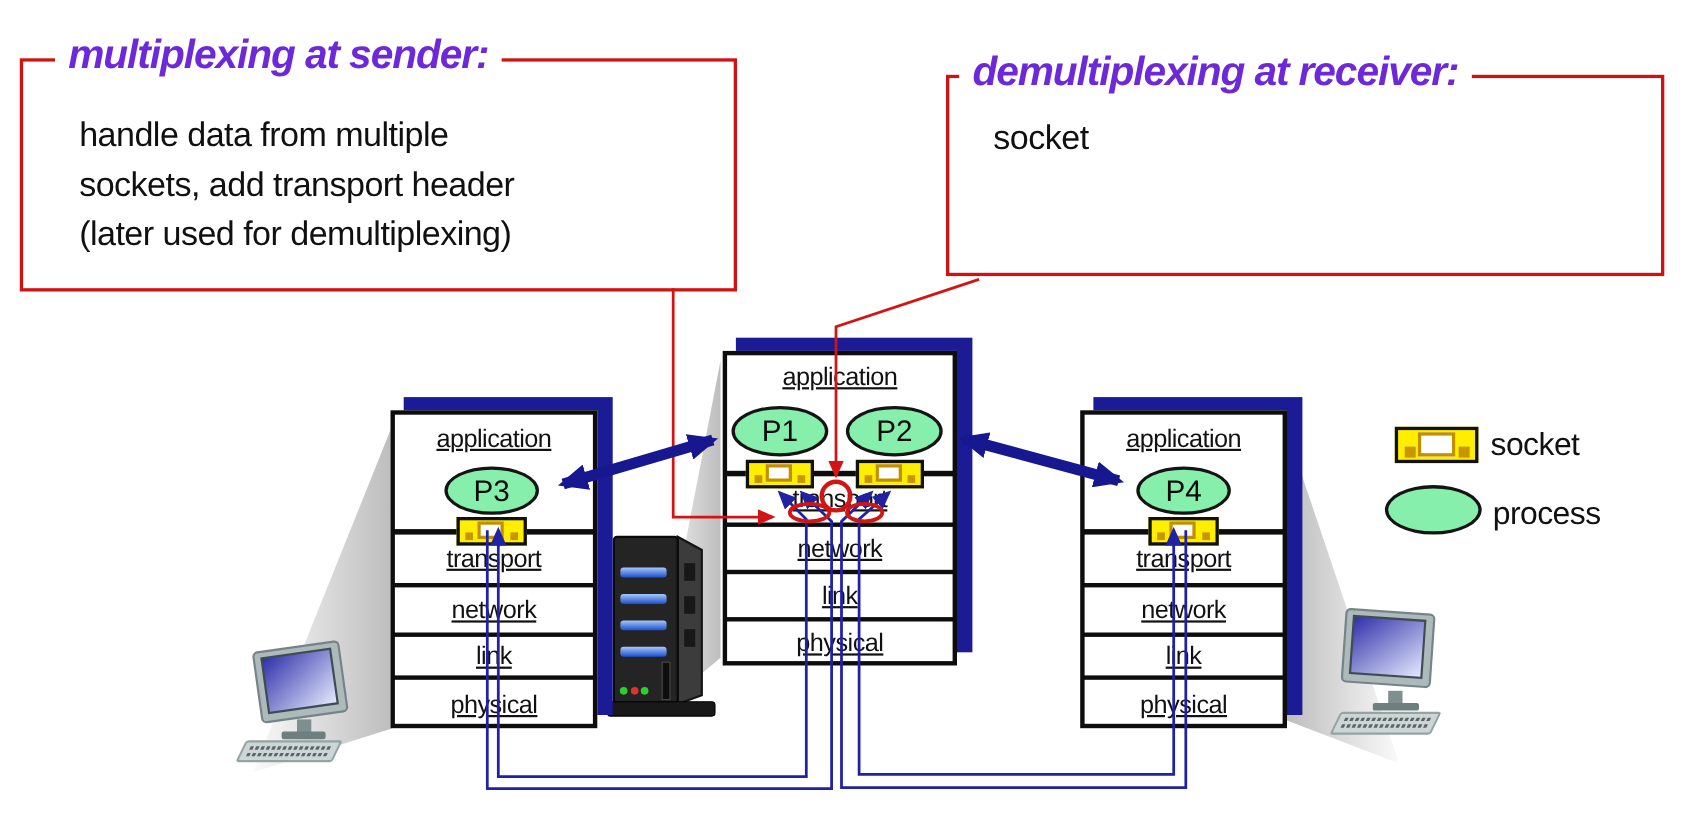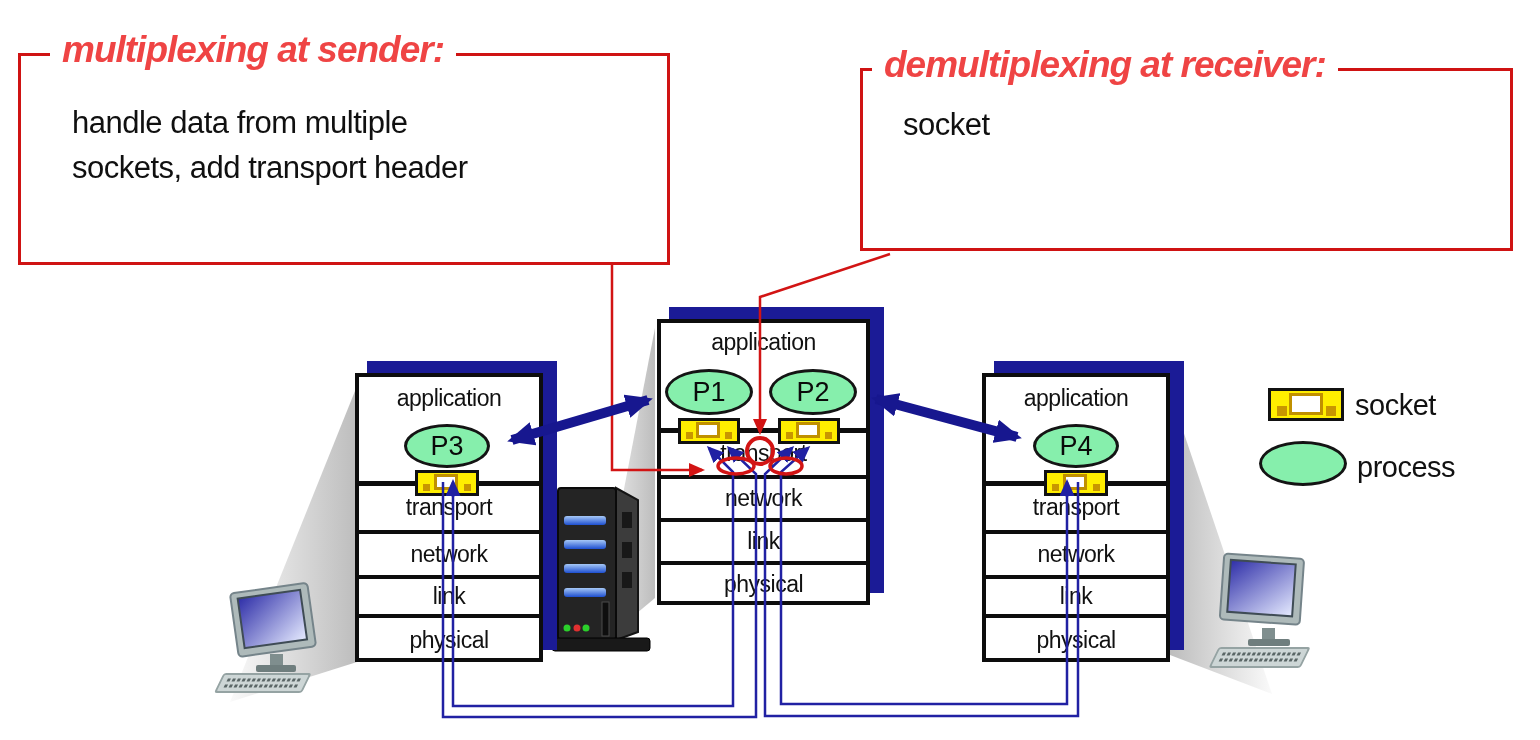--- a/index.html
+++ b/index.html
@@ -3,30 +3,30 @@
 <meta charset="utf-8">
 <style>
   html,body{margin:0;padding:0;background:#fff;}
   #canvas{position:relative;width:1540px;height:740px;background:#fff;overflow:hidden;
           font-family:"Liberation Sans", sans-serif;color:#111;}
   .abs{position:absolute;}
   svg.layer{position:absolute;left:0;top:0;width:1540px;height:740px;pointer-events:none;}
 
   
   .note-box{position:absolute;border:3px solid #cf1313;background:transparent;}
-  .note-title{position:absolute;background:#fff;padding:0 12px;color:#ef4444;
+  .note-title{position:absolute;background:#fff;padding:0 12px;color:#6d28d9;
               font-style:italic;font-weight:bold;font-size:37px;letter-spacing:-1px;white-space:nowrap;}
   .note-body{position:absolute;font-size:31px;line-height:45px;letter-spacing:-0.5px;color:#101010;}
 
   
   .shadow{position:absolute;background:#1b1b96;}
   .stackbox{position:absolute;background:#fff;border:4px solid #0d0d0d;box-sizing:border-box;}
   .divider{position:absolute;background:#0d0d0d;}
   .rowlabel{position:absolute;display:flex;align-items:center;justify-content:center;
-            font-size:23px;letter-spacing:-0.5px;color:#111;}
+            font-size:23px;letter-spacing:-0.5px;color:#111;text-decoration:underline;}
   .proc{position:absolute;border:3px solid #141414;border-radius:50%;background:#86efac;
         display:flex;align-items:center;justify-content:center;font-size:27px;color:#0a0a0a;box-sizing:border-box;}
 
   
   .socket{position:absolute;background:#ffee00;border:3px solid #111;box-sizing:border-box;}
   .sock-inner{position:absolute;background:#fff;border:3px solid #c09000;box-sizing:border-box;}
   .sock-sq{position:absolute;background:#c89600;}
 
   .legend-label{position:absolute;font-size:29px;letter-spacing:-0.5px;color:#111;}
 </style>
@@ -222,20 +222,21 @@
     <line x1="512" y1="440" x2="648" y2="400" stroke="#17178f" stroke-width="10" marker-start="url(#bigArrow)" marker-end="url(#bigArrow)"></line>
     <line x1="876" y1="399" x2="1017" y2="437" stroke="#17178f" stroke-width="10" marker-start="url(#bigArrow)" marker-end="url(#bigArrow)"></line>
   </svg>
 
   <div>
     <div class="note-box" style="left:18px;top:53px;width:646px;height:206px;"></div>
     <div class="note-title" style="left:50px;top:29px;">multiplexing at sender:</div>
     <div class="note-body" style="left:72px;top:100px;">
       <div>handle data from multiple</div>
       <div>sockets, add transport header</div>
+      <div>(later used for demultiplexing)</div>
     </div>
   </div>
 
   <div>
     <div class="note-box" style="left:860px;top:68px;width:647px;height:177px;"></div>
     <div class="note-title" style="left:872px;top:44px;">demultiplexing at receiver:</div>
     <div class="note-body" style="left:903px;top:102px;">
       <div>socket</div>
     </div>
   </div>

